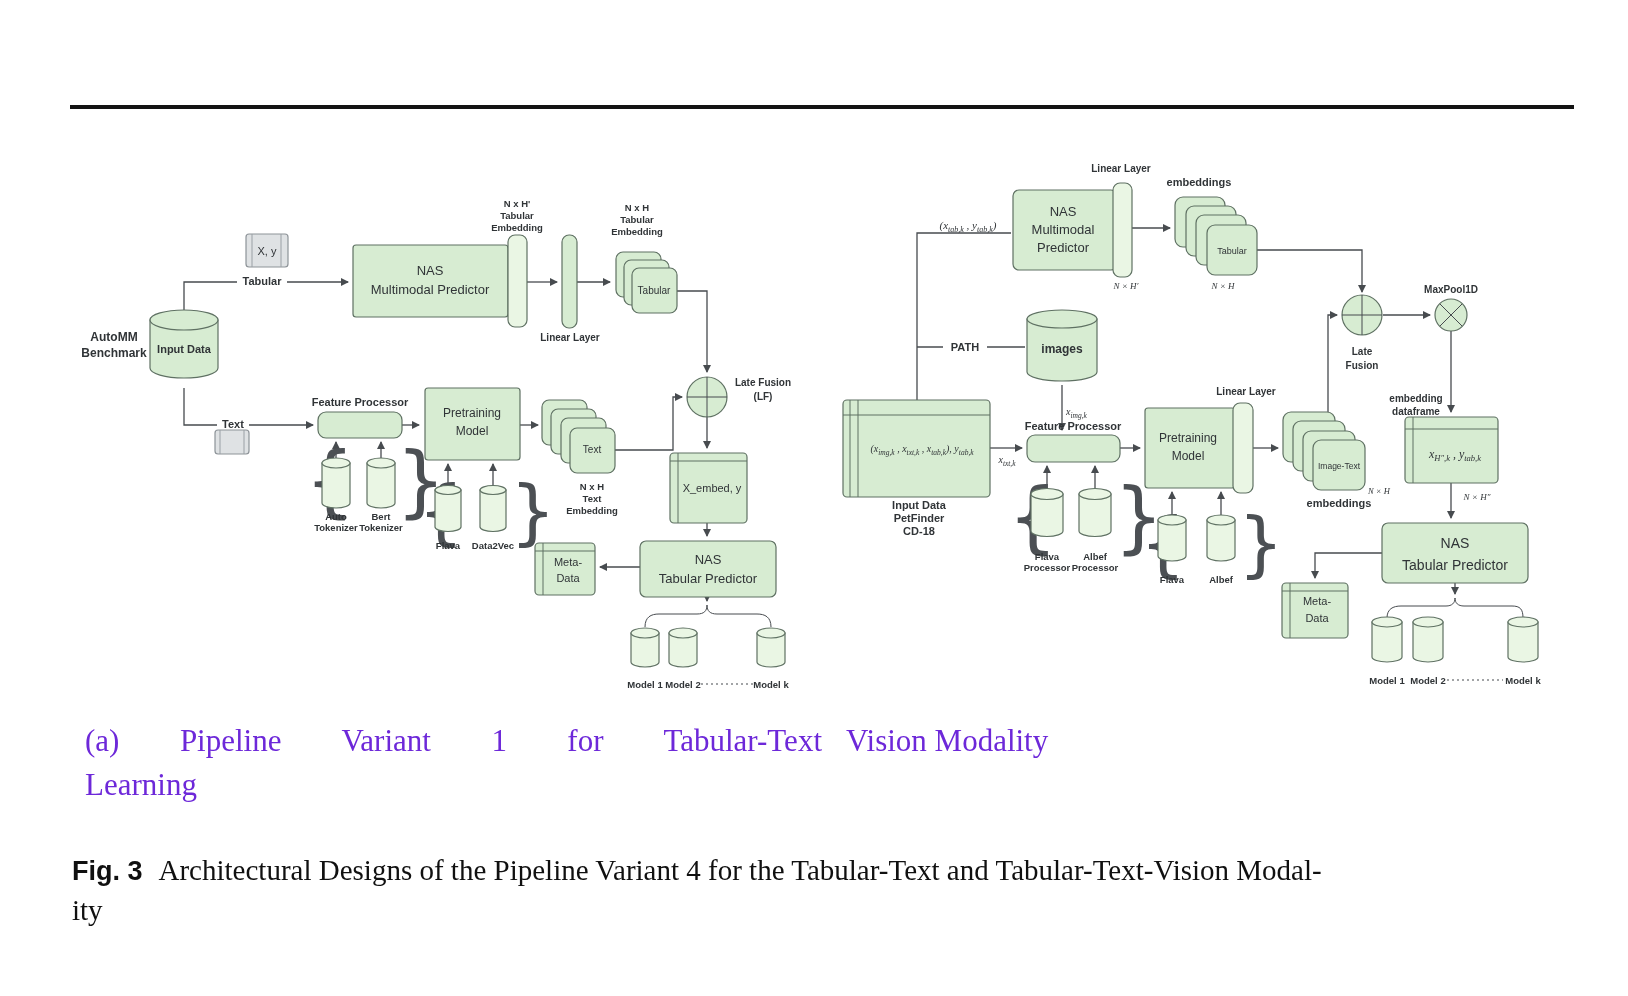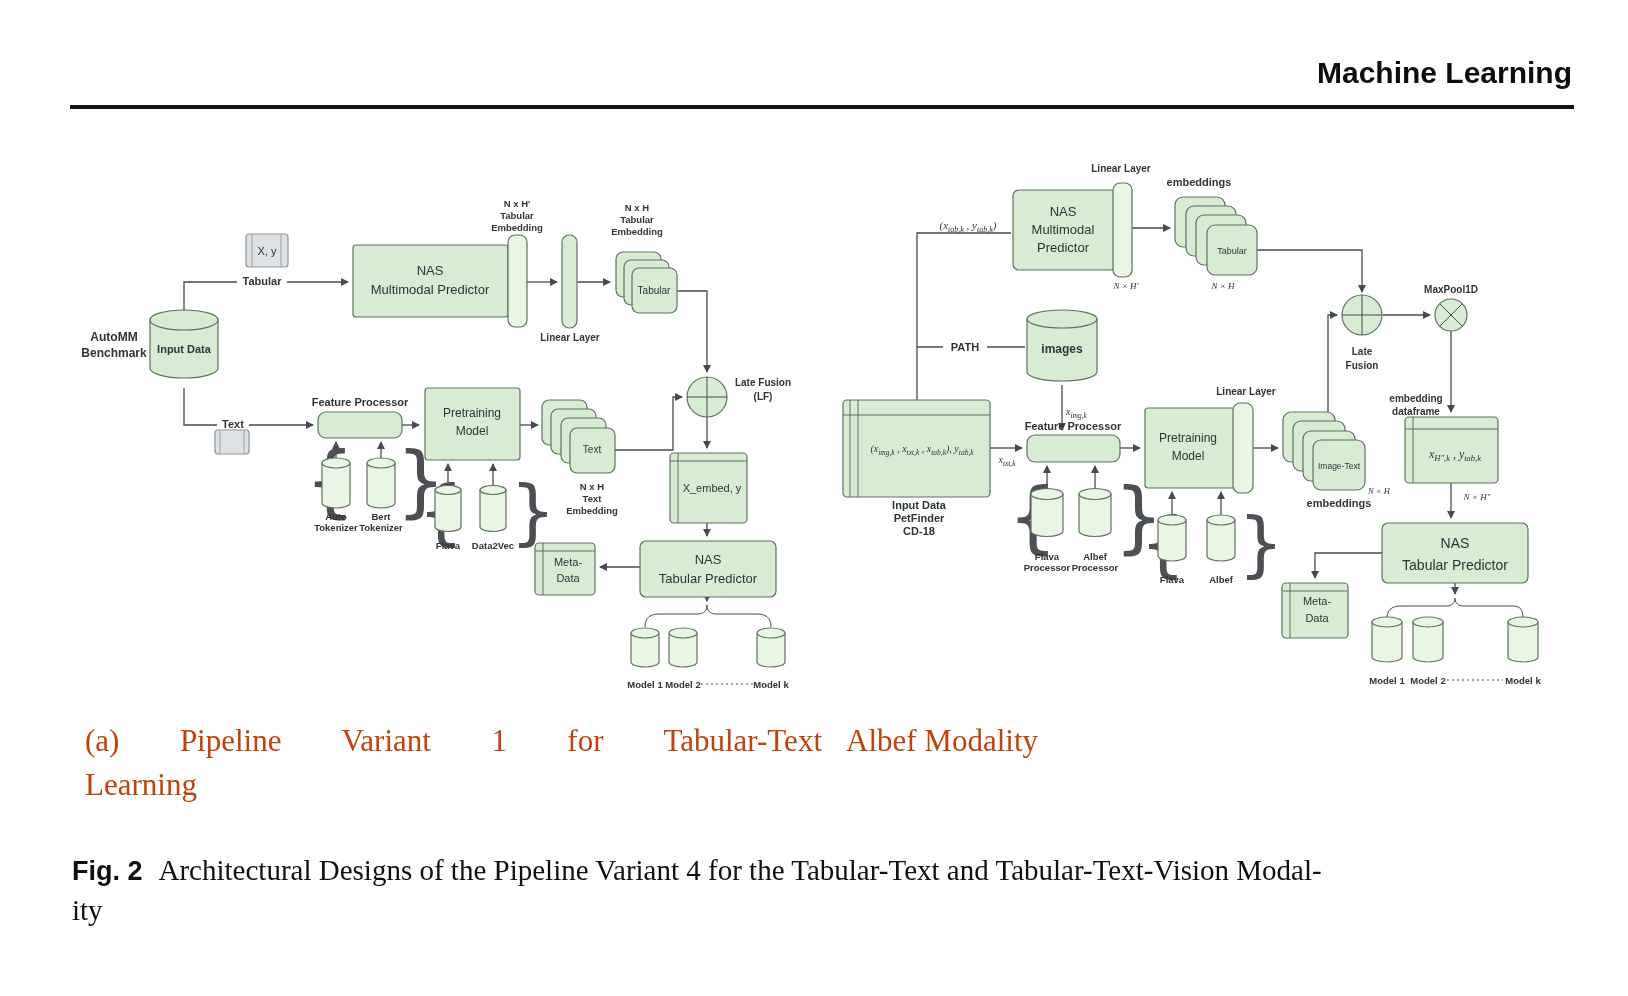--- a/index.html
+++ b/index.html
@@ -25,33 +25,32 @@
   .t85{font-size:8.5px;}
   .t9{font-size:9px;}
   .t10{font-size:10px;}
   .t11{font-size:11px;}
   .t12{font-size:12px;}
   .t13{font-size:13px;}
   .t14{font-size:14px;}
   .math{font-family:"Liberation Serif",serif;font-style:italic;}
   .brace{font-size:78px;fill:#4c5054;font-family:"DejaVu Sans",sans-serif;}
   .brace-s{font-size:72px;fill:#4c5054;font-family:"DejaVu Sans",sans-serif;}
-  .subcap{position:absolute;top:719px;font-family:"Liberation Serif",serif;font-size:31px;line-height:44px;color:#c2410c;}
+  .subcap{position:absolute;top:719px;font-family:"Liberation Serif",serif;font-size:31px;line-height:44px;color:#6d28d9;}
   .subcap .j{text-align:justify;text-align-last:justify;}
   .subcap-a{left:85px;width:737px;}
   .subcap-b{left:846px;width:744px;}
   .figcap{position:absolute;top:851px;left:72px;width:1498px;font-family:"Liberation Serif",serif;font-size:29px;line-height:39px;color:#101010;}
   .figlabel{font-family:"Liberation Sans",sans-serif;font-weight:bold;font-size:27px;margin-right:16px;}
 </style>
 </head>
 <body>
 
 <div class="page">
 
-  <div class="journal-title">Machine Learning</div>
   <div class="header-rule"></div>
 
   <svg class="diagram" width="1628" height="710" viewBox="0 0 1628 710">
     <defs>
       <marker id="arr" viewBox="0 0 8 8" markerWidth="8" markerHeight="8" refX="7" refY="4" orient="auto" markerUnits="userSpaceOnUse">
         <path d="M0,0 L8,4 L0,8 Z" fill="#474b4f"></path>
       </marker>
     </defs>
 
     <g>
@@ -403,21 +402,21 @@
       </g>
     </g>
   </svg>
 
   <div class="subcap subcap-a">
     <div class="j">(a) Pipeline Variant 1 for Tabular-Text</div>
     <div>Learning</div>
   </div>
 
   <div class="subcap subcap-b">
-    <div>Albef Modality</div>
+    <div>Vision Modality</div>
   </div>
 
   <div class="figcap">
-    <span class="figlabel">Fig. 2</span><span>Architectural Designs of the Pipeline Variant 4 for the Tabular-Text and Tabular-Text-Vision Modal-</span><br>
+    <span class="figlabel">Fig. 3</span><span>Architectural Designs of the Pipeline Variant 4 for the Tabular-Text and Tabular-Text-Vision Modal-</span><br>
     <span>ity</span>
   </div>
 
 </div>
 
 </body></html>

